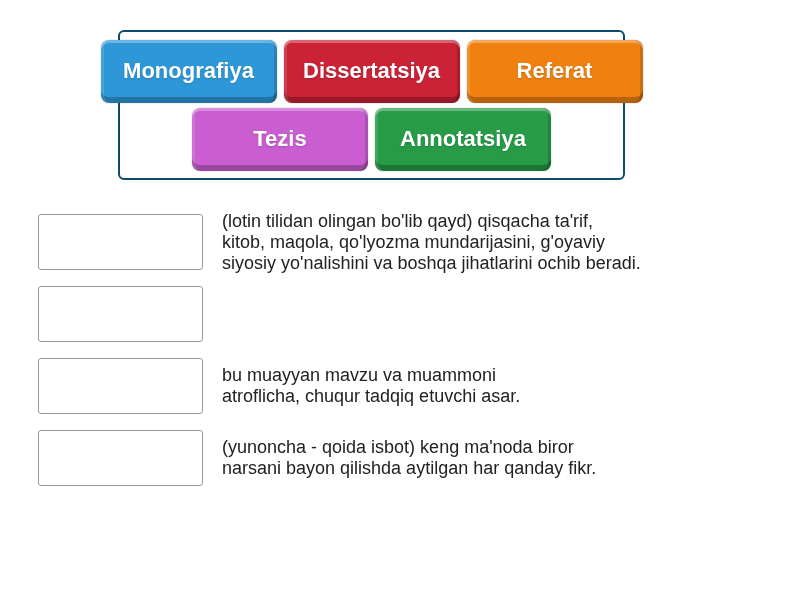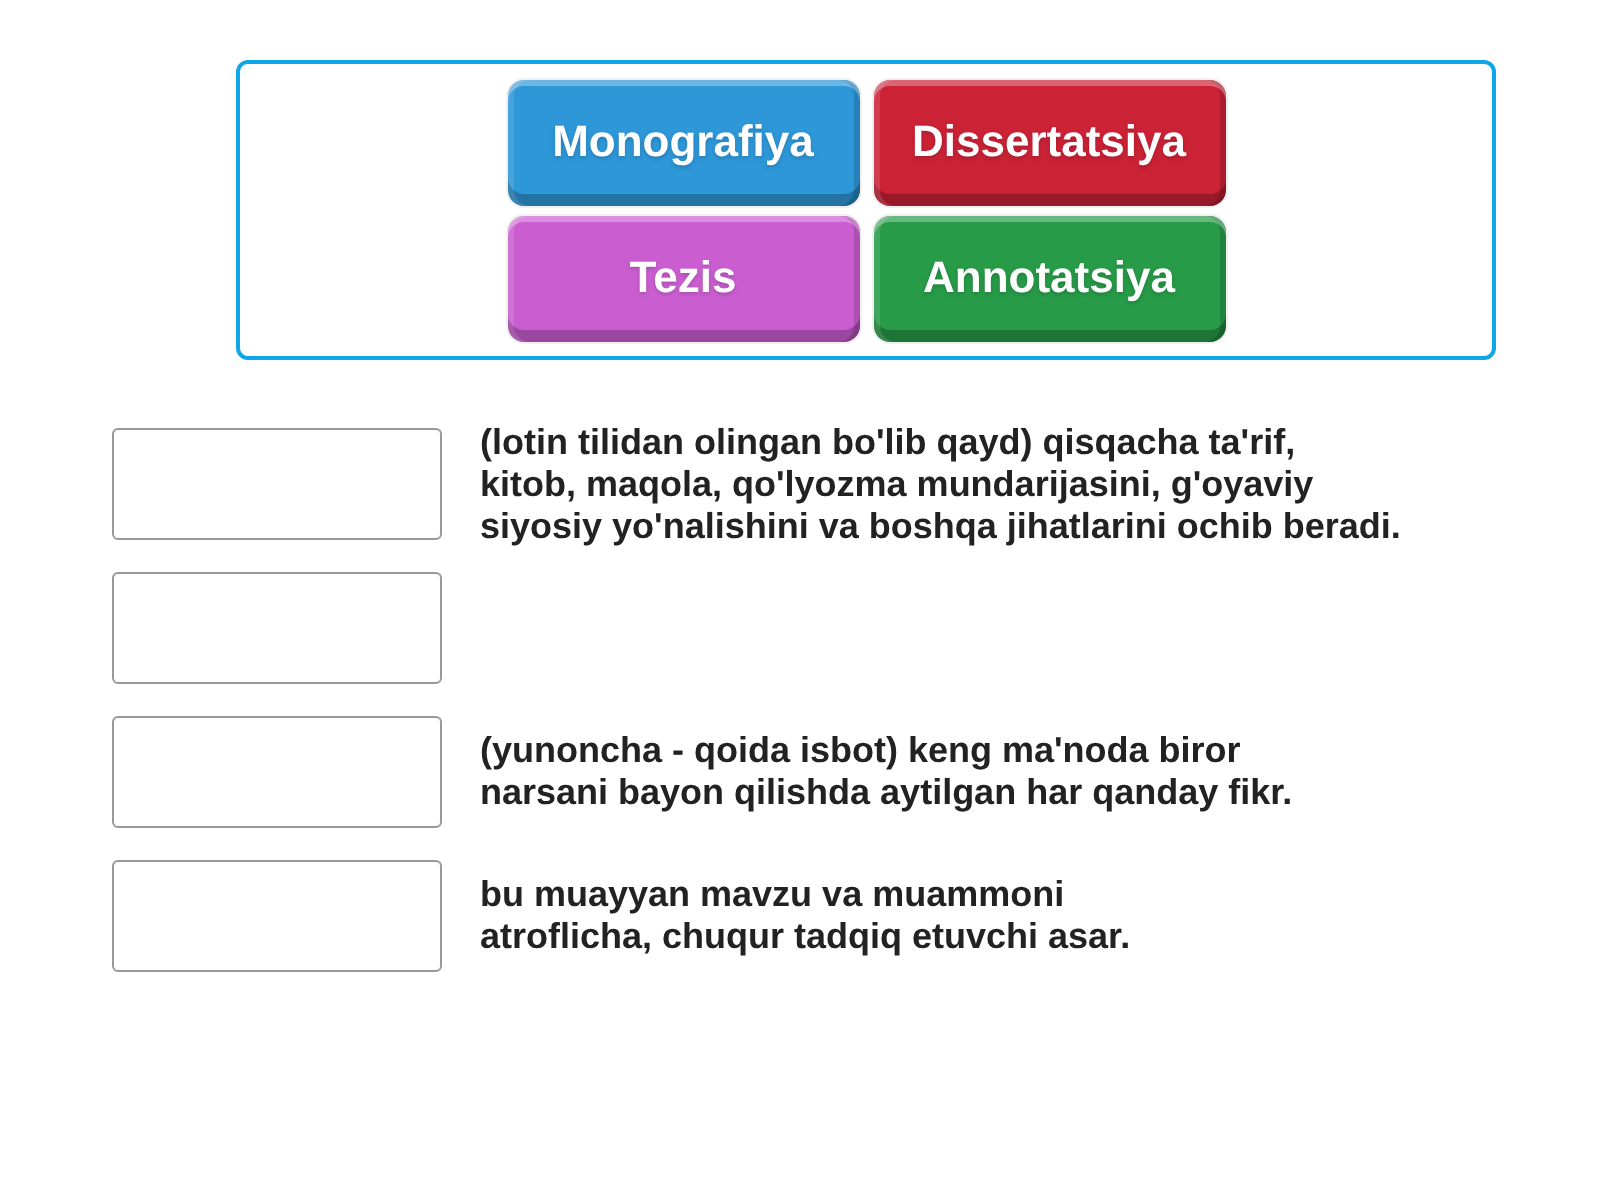--- a/index.html
+++ b/index.html
@@ -16,24 +16,24 @@
     width: 800px;
     height: 600px;
     background: #ffffff;
   }
 
   
   .word-bank {
     position: absolute;
     left: 118px;
     top: 30px;
-    width: 630px;
+    width: 507px;
     height: 150px;
     box-sizing: border-box;
-    border: 2px solid #0ea5e9;
+    border: 2px solid #0c4a6e;
     border-radius: 6px;
     background: #ffffff;
     display: flex;
     flex-direction: column;
     justify-content: center;
     gap: 5px;
   }
   .bank-row {
     display: flex;
     justify-content: center;
@@ -59,24 +59,23 @@
       inset 3px 0 0 rgba(255,255,255,0.12),
       inset -3px 0 0 rgba(0,0,0,0.15),
       inset 0 -6px 0 rgba(0,0,0,0.24),
       0 0 0 1px rgba(0,0,0,0.06);
     user-select: none;
   }
 
   
   .match-list {
     position: absolute;
-    left: 56px;
+    left: 38px;
     top: 214px;
     width: 740px;
-    font-weight: bold;
   }
   .match-row {
     height: 56px;
     margin-bottom: 16px;
     display: flex;
     align-items: center;
   }
   .drop-zone {
     flex-shrink: 0;
     box-sizing: border-box;
@@ -96,42 +95,43 @@
 </style>
 </head>
 <body>
 
 <div class="stage">
 
   <div class="word-bank">
     <div class="bank-row">
       <div class="tile" style="--tile-color: #2e97d8;">Monografiya</div>
       <div class="tile" style="--tile-color: #cb2236;">Dissertatsiya</div>
+      <div class="tile" style="--tile-color: #f08111;">Referat</div>
     </div>
     <div class="bank-row">
       <div class="tile" style="--tile-color: #ca5ed1;">Tezis</div>
       <div class="tile" style="--tile-color: #279b48;">Annotatsiya</div>
     </div>
   </div>
 
   <div class="match-list">
     <div class="match-row">
       <div class="drop-zone"></div>
       <div class="definition">(lotin tilidan olingan bo'lib qayd) qisqacha ta'rif,
 kitob, maqola, qo'lyozma mundarijasini, g'oyaviy
 siyosiy yo'nalishini va boshqa jihatlarini ochib beradi.</div>
     </div>
     <div class="match-row">
       <div class="drop-zone"></div>
     </div>
     <div class="match-row">
       <div class="drop-zone"></div>
-      <div class="definition">(yunoncha - qoida isbot) keng ma'noda biror
-narsani bayon qilishda aytilgan har qanday fikr.</div>
+      <div class="definition">bu muayyan mavzu va muammoni
+atroflicha, chuqur tadqiq etuvchi asar.</div>
     </div>
     <div class="match-row">
       <div class="drop-zone"></div>
-      <div class="definition">bu muayyan mavzu va muammoni
-atroflicha, chuqur tadqiq etuvchi asar.</div>
+      <div class="definition">(yunoncha - qoida isbot) keng ma'noda biror
+narsani bayon qilishda aytilgan har qanday fikr.</div>
     </div>
   </div>
 
 </div>
 
 </body></html>

